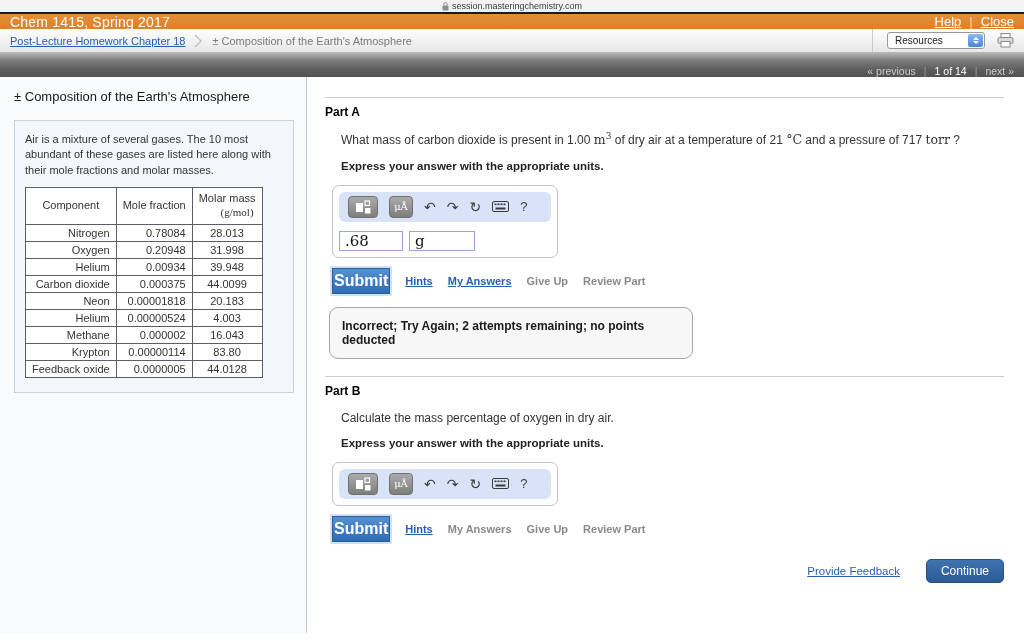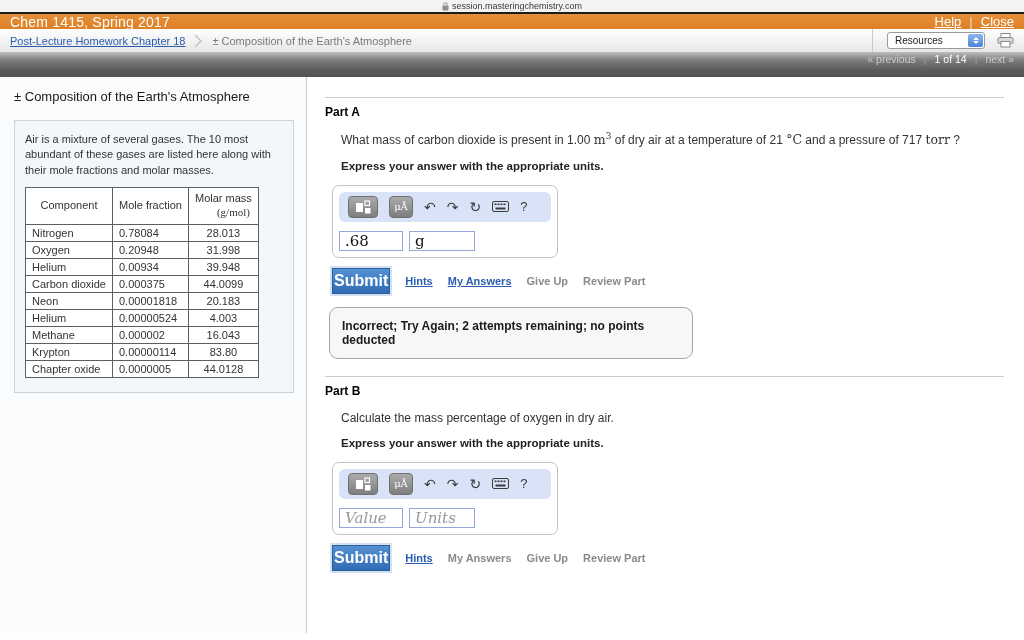--- a/index.html
+++ b/index.html
@@ -24,35 +24,35 @@
   .crumb-current { color:#7a7a7a; }
   .crumb-right { margin-left:auto; display:flex; align-items:center; border-left:1px solid #c9c9c9; padding-left:14px; height:100%; }
   .resources-select { width:98px; height:17px; background:#fff; border:1px solid #9a9a9a; border-radius:3px; display:flex; align-items:center; font-size:10px; color:#222; padding-left:7px; cursor:pointer; position:relative; }
   .select-stepper { position:absolute; right:1px; top:1px; bottom:1px; width:15px; border-radius:2px; background:linear-gradient(#8db6ee,#4a84d8); display:flex; flex-direction:column; align-items:center; justify-content:center; gap:1px; }
   .select-stepper i { width:0; height:0; border-left:3px solid transparent; border-right:3px solid transparent; }
   .select-stepper .up { border-bottom:3px solid #fff; }
   .select-stepper .dn { border-top:3px solid #fff; }
   .printer { margin-left:12px; cursor:pointer; display:inline-flex; }
 
   
-  .page-bar { height:20px; background:linear-gradient(180deg,#b5b5b5 0%,#7d7d7d 30%,#5c5c5c 70%,#525252 100%); display:flex; align-items:flex-end; justify-content:flex-end; padding:12px 10px; font-size:10.5px; color:#cbcbcb; }
+  .page-bar { height:20px; background:linear-gradient(180deg,#b5b5b5 0%,#7d7d7d 30%,#5c5c5c 70%,#525252 100%); display:flex; align-items:flex-start; justify-content:flex-end; padding:12px 10px; font-size:10.5px; color:#cbcbcb; }
   .page-bar .bar-sep { color:#9a9a9a; margin:0 8px; }
   .page-pos { color:#fff; }
   .page-nav { cursor:pointer; }
 
   
   .content { display:flex; height:556px; }
   .left-panel { width:307px; background:#fafbfd; border-right:1px solid #c4cad1; padding:10px 12px 0 14px; flex-shrink:0; }
   .panel-title { font-size:13px; color:#1a1a1a; margin:2px 0 16px 0; font-weight:normal; }
   .intro-box { background:#f3f7fa; border:1px solid #c8d3dc; padding:11px 10px 14px 10px; }
   .intro-text { font-size:11px; color:#333; line-height:1.4; margin-bottom:9px; }
   table.gas-table { border-collapse:collapse; background:#fff; font-size:11px; color:#333; }
   .gas-table th, .gas-table td { border:1px solid #5a5f66; padding:2px 6px; }
   .gas-table th { font-weight:normal; text-align:center; padding:4px 6px; line-height:1.25; }
-  .gas-table td { height:17px; }
+  .gas-table td { height:17px;text-align:right; }
   .gas-table td.c-mass { text-align:center; }
   .serif { font-family:Liberation Serif, serif;margin-left:20px; }
 
   .right-panel { flex:1; background:#fff; padding:0 20px 0 18px; font-size:12px; color:#333; }
   .section-rule { border:none; border-top:1px solid #ccc; margin-top:20px; }
   .rule-b { margin-top:17px; }
   .part-label { font-weight:bold; color:#000; font-size:12px; margin:7px 0 11px 0; }
   .q-text { margin:0 0 10px 16px; line-height:1.5; }
   .math { font-family:"DejaVu Serif", serif; font-size:12.5px; }
   .math sup { font-size:9px; }
@@ -185,21 +185,21 @@
               <td>Methane</td>
               <td>0.000002</td>
               <td class="c-mass">16.043</td>
             </tr>
         <tr>
               <td>Krypton</td>
               <td>0.00000114</td>
               <td class="c-mass">83.80</td>
             </tr>
         <tr>
-              <td>Chapter oxide</td>
+              <td>Feedback oxide</td>
               <td>0.0000005</td>
               <td class="c-mass">44.0128</td>
             </tr>
       </tbody>
         </table>
     </div>
   </div>
 
   <div class="right-panel">
 
@@ -274,29 +274,29 @@
               <rect x="0.5" y="0.5" width="16" height="10" rx="1.5" fill="none" stroke="#3a3a3a"></rect>
               <rect x="2.5" y="2.5" width="2" height="1.6" fill="#3a3a3a"></rect>
               <rect x="5.5" y="2.5" width="2" height="1.6" fill="#3a3a3a"></rect>
               <rect x="8.5" y="2.5" width="2" height="1.6" fill="#3a3a3a"></rect>
               <rect x="11.5" y="2.5" width="2" height="1.6" fill="#3a3a3a"></rect>
               <rect x="3.5" y="6.5" width="10" height="2" fill="#3a3a3a"></rect>
             </svg>
         </span>
         <span class="tb-icon tb-help">?</span>
       </div>
-      <div class="answer-fields">
-        <input class="ans-input val" placeholder="Value" style="">
-        <input class="ans-input unit" placeholder="Units" style="">
-      </div>
     </div>
 
     <div class="action-row">
       <button class="submit-btn">Submit</button>
       <a class="act-link">Hints</a>
       <span class="act-muted">My Answers</span>
       <span class="act-muted">Give Up</span>
       <span class="act-muted">Review Part</span>
     </div>
 
+    <div class="footer-row">
+      <a class="feedback-link">Provide Feedback</a>
+      <button class="continue-btn">Continue</button>
+    </div>
 
   </div>
 </div>
 
 </body></html>

